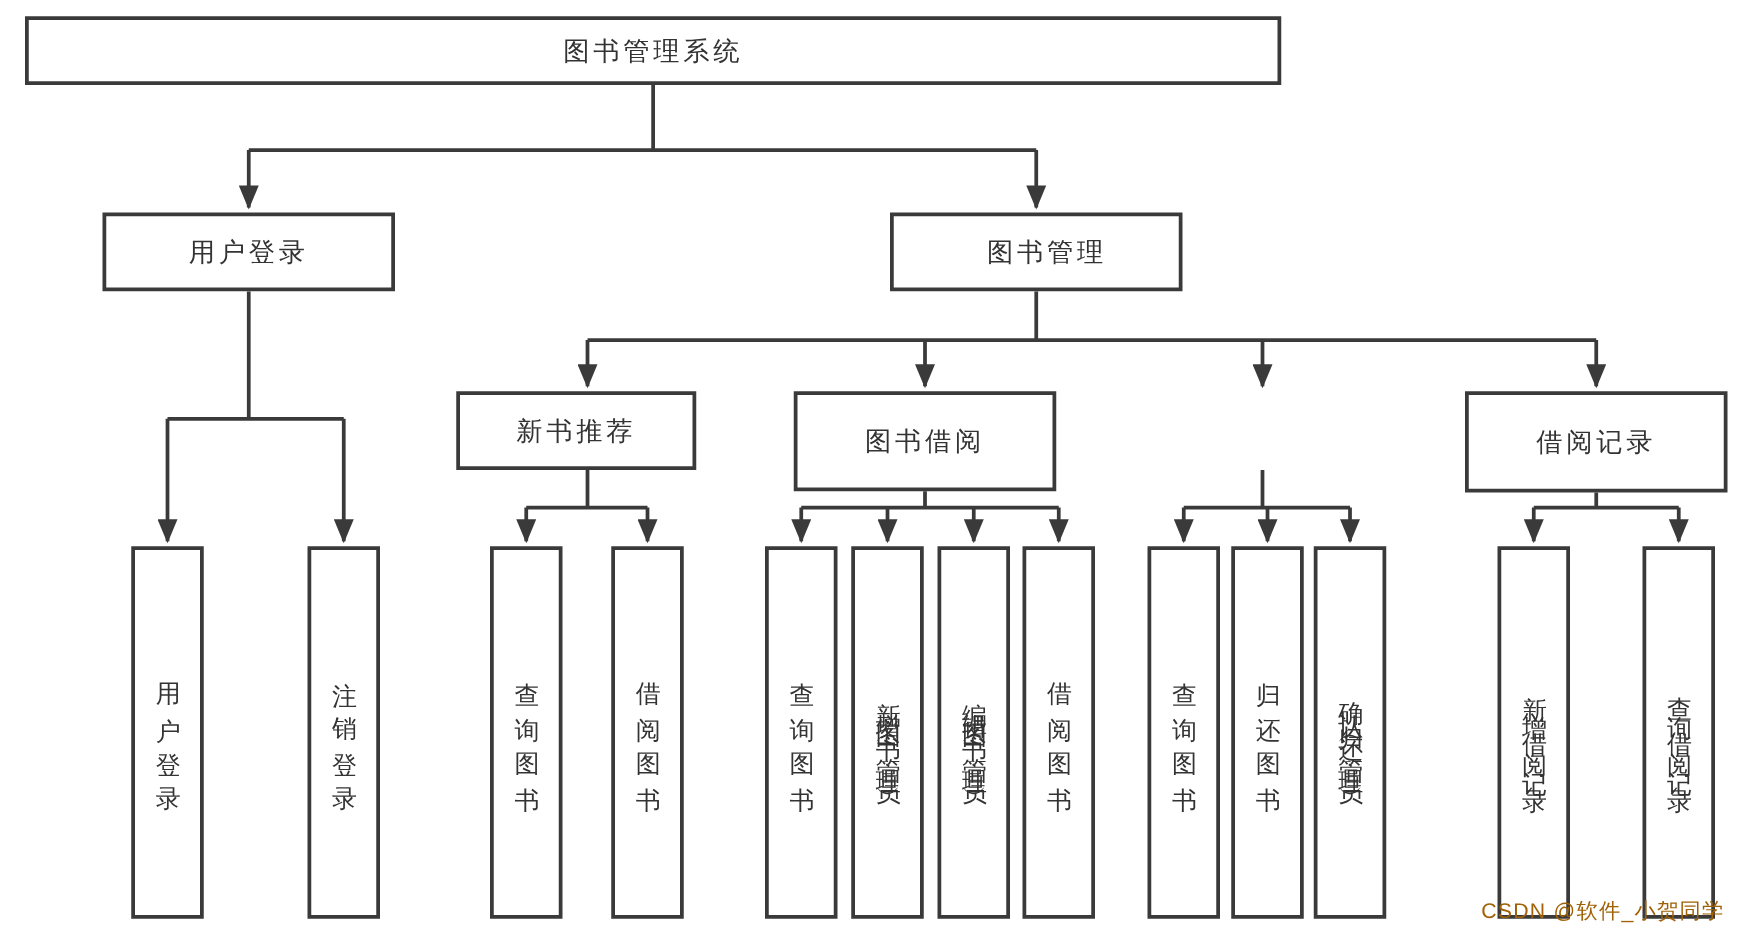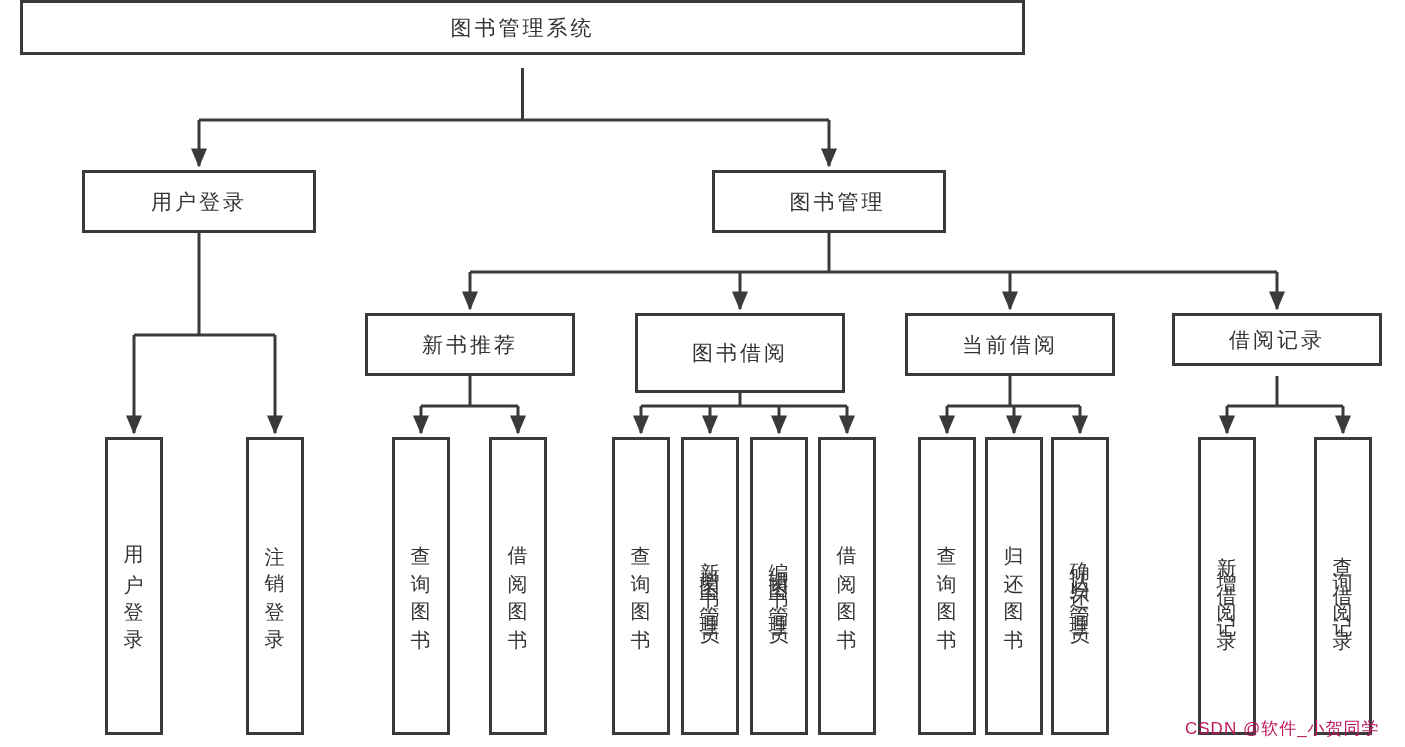--- a/index.html
+++ b/index.html
@@ -40,21 +40,21 @@
     line-height:1;
   }
   .ls-wide{letter-spacing:28px;}
   .ls-mid{letter-spacing:15px;}
   .ls-tight{letter-spacing:9px;}
   .watermark{
     position:absolute;
     left:1185px;top:717px;
     font-size:17px;
     letter-spacing:1px;
-    color:#be185d;
+    color:#a16207;
     white-space:nowrap;
   }
 </style>
 </head>
 <body>
 
 <div class="canvas">
 
   <svg class="lines" width="1405" height="747" viewBox="0 0 1405 747">
     <defs>
@@ -113,29 +113,28 @@
 
       <g>
         <path d="M1277 376 V 406"></path>
         <path d="M1227 406 H 1343"></path>
         <path d="M1227 406 V 433" marker-end="url(#arw)"></path>
         <path d="M1343 406 V 433" marker-end="url(#arw)"></path>
       </g>
     </g>
   </svg>
 
-  <div class="node" style="left:20px;top:0;width:1005px;height:55px;">图书管理系统</div>
+  <div class="node" style="left:20px;top:13px;width:1005px;height:55px;">图书管理系统</div>
 
   <div class="node" style="left:82px;top:170px;width:234px;height:63px;">用户登录</div>
   <div class="node" style="left:712px;top:170px;width:234px;height:63px;padding-left:17px;">图书管理</div>
 
-  <div class="node" style="left:365px;top:313px;width:210px;height:63px;">新书推荐</div>
+  <div class="node" style="left:365px;top:313px;width:192px;height:63px;">新书推荐</div>
   <div class="node" style="left:635px;top:313px;width:210px;height:80px;">图书借阅</div>
-  <div class="node" style="left:905px;top:313px;width:210px;height:63px;">当前借阅</div>
-  <div class="node" style="left:1172px;top:313px;width:210px;height:53px;">借阅记录</div>
+  <div class="node" style="left:1172px;top:313px;width:210px;height:81px;">借阅记录</div>
 
   <div class="vnode" style="left:105px;">
     <span class="vtext ls-wide">用户登录</span>
   </div>
   <div class="vnode" style="left:246px;">
     <span class="vtext ls-wide">注销登录</span>
   </div>
 
   <div class="vnode" style="left:392px;">
     <span class="vtext ls-wide">查询图书</span>

